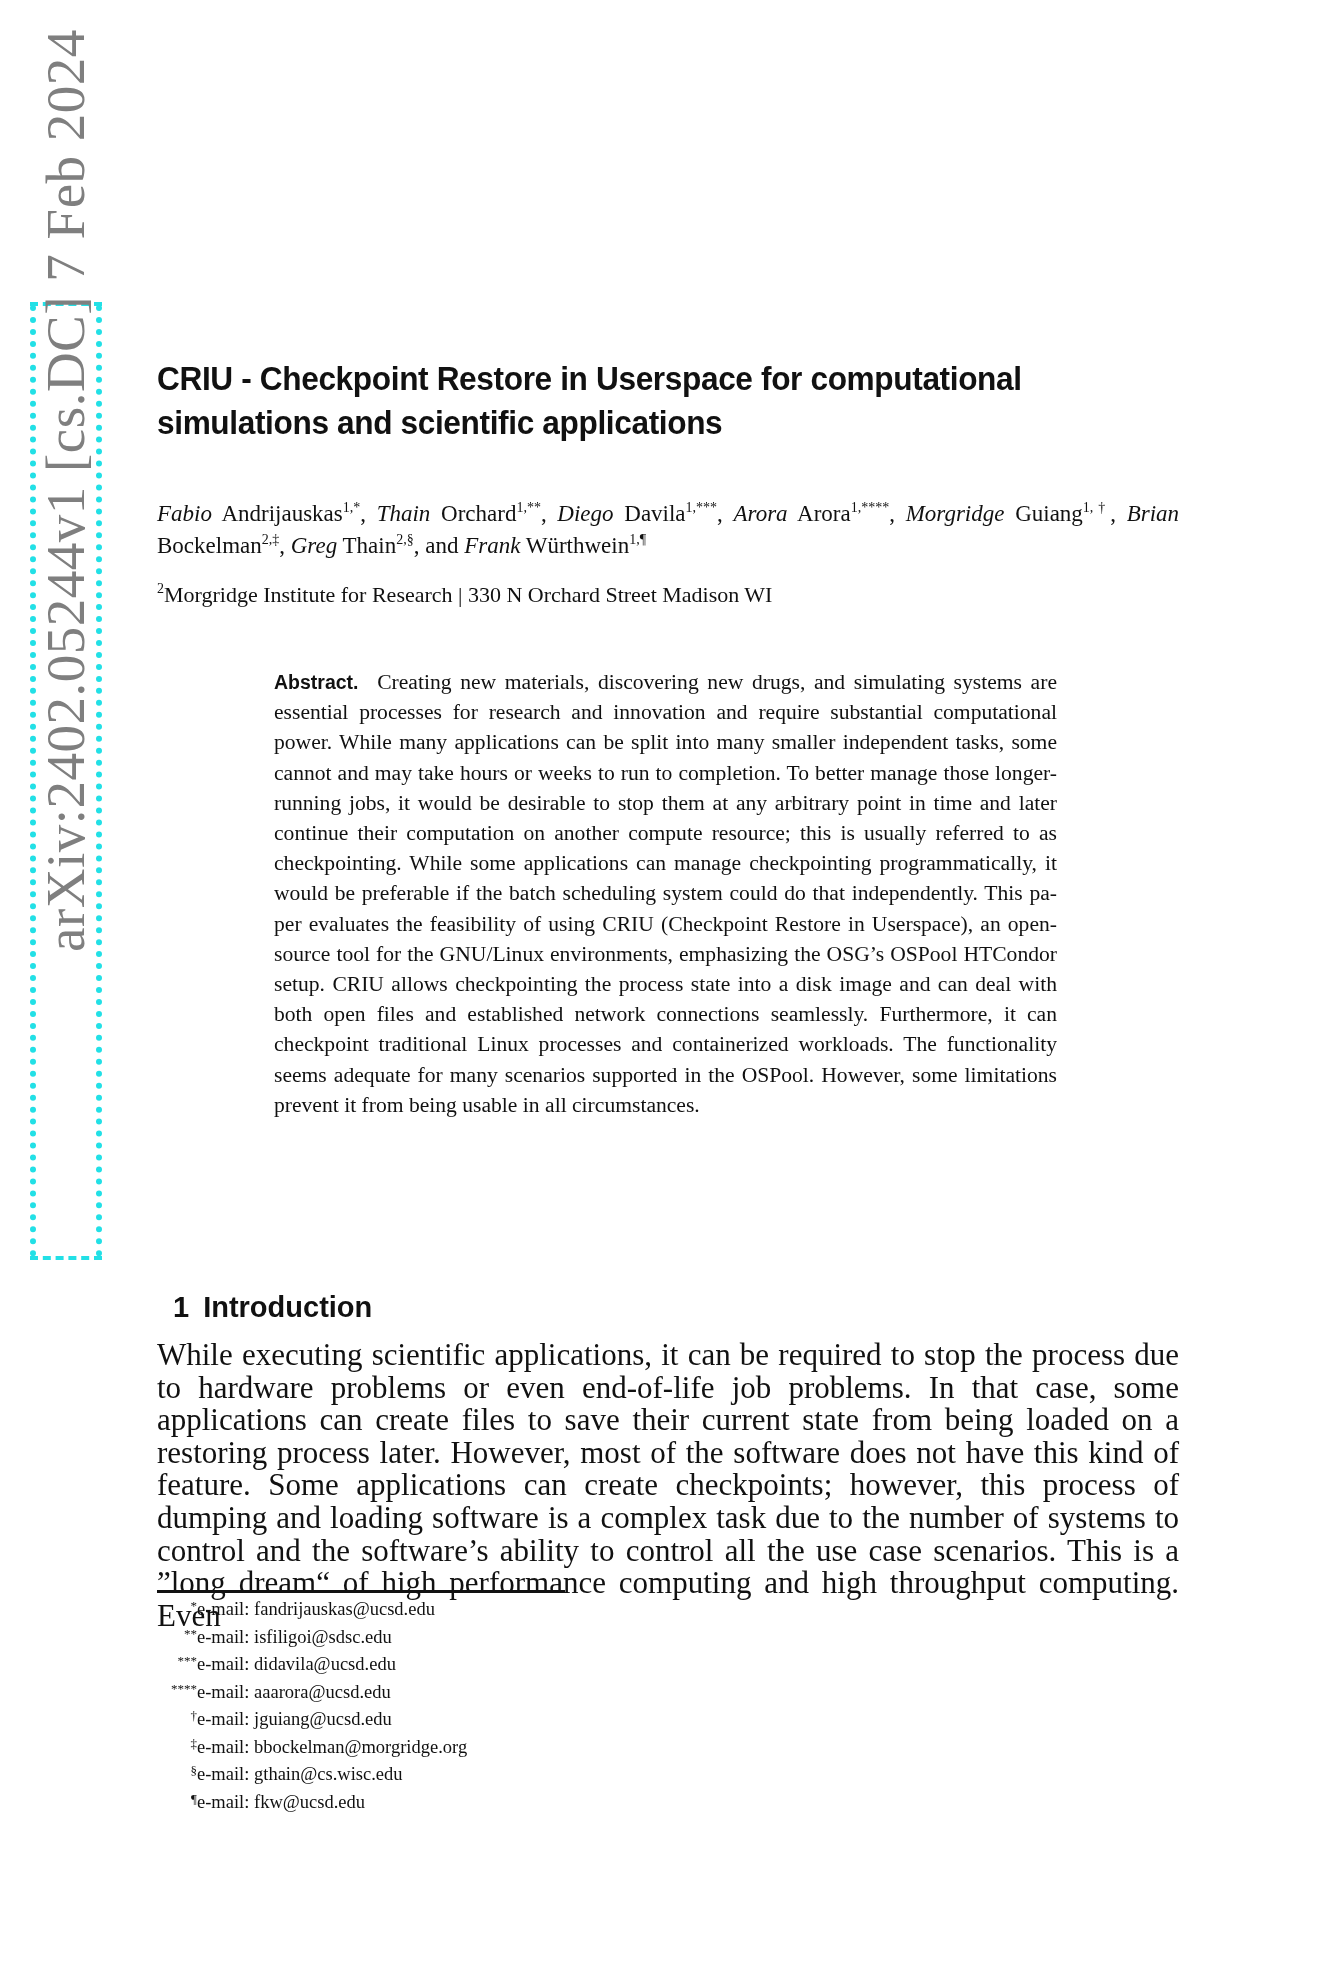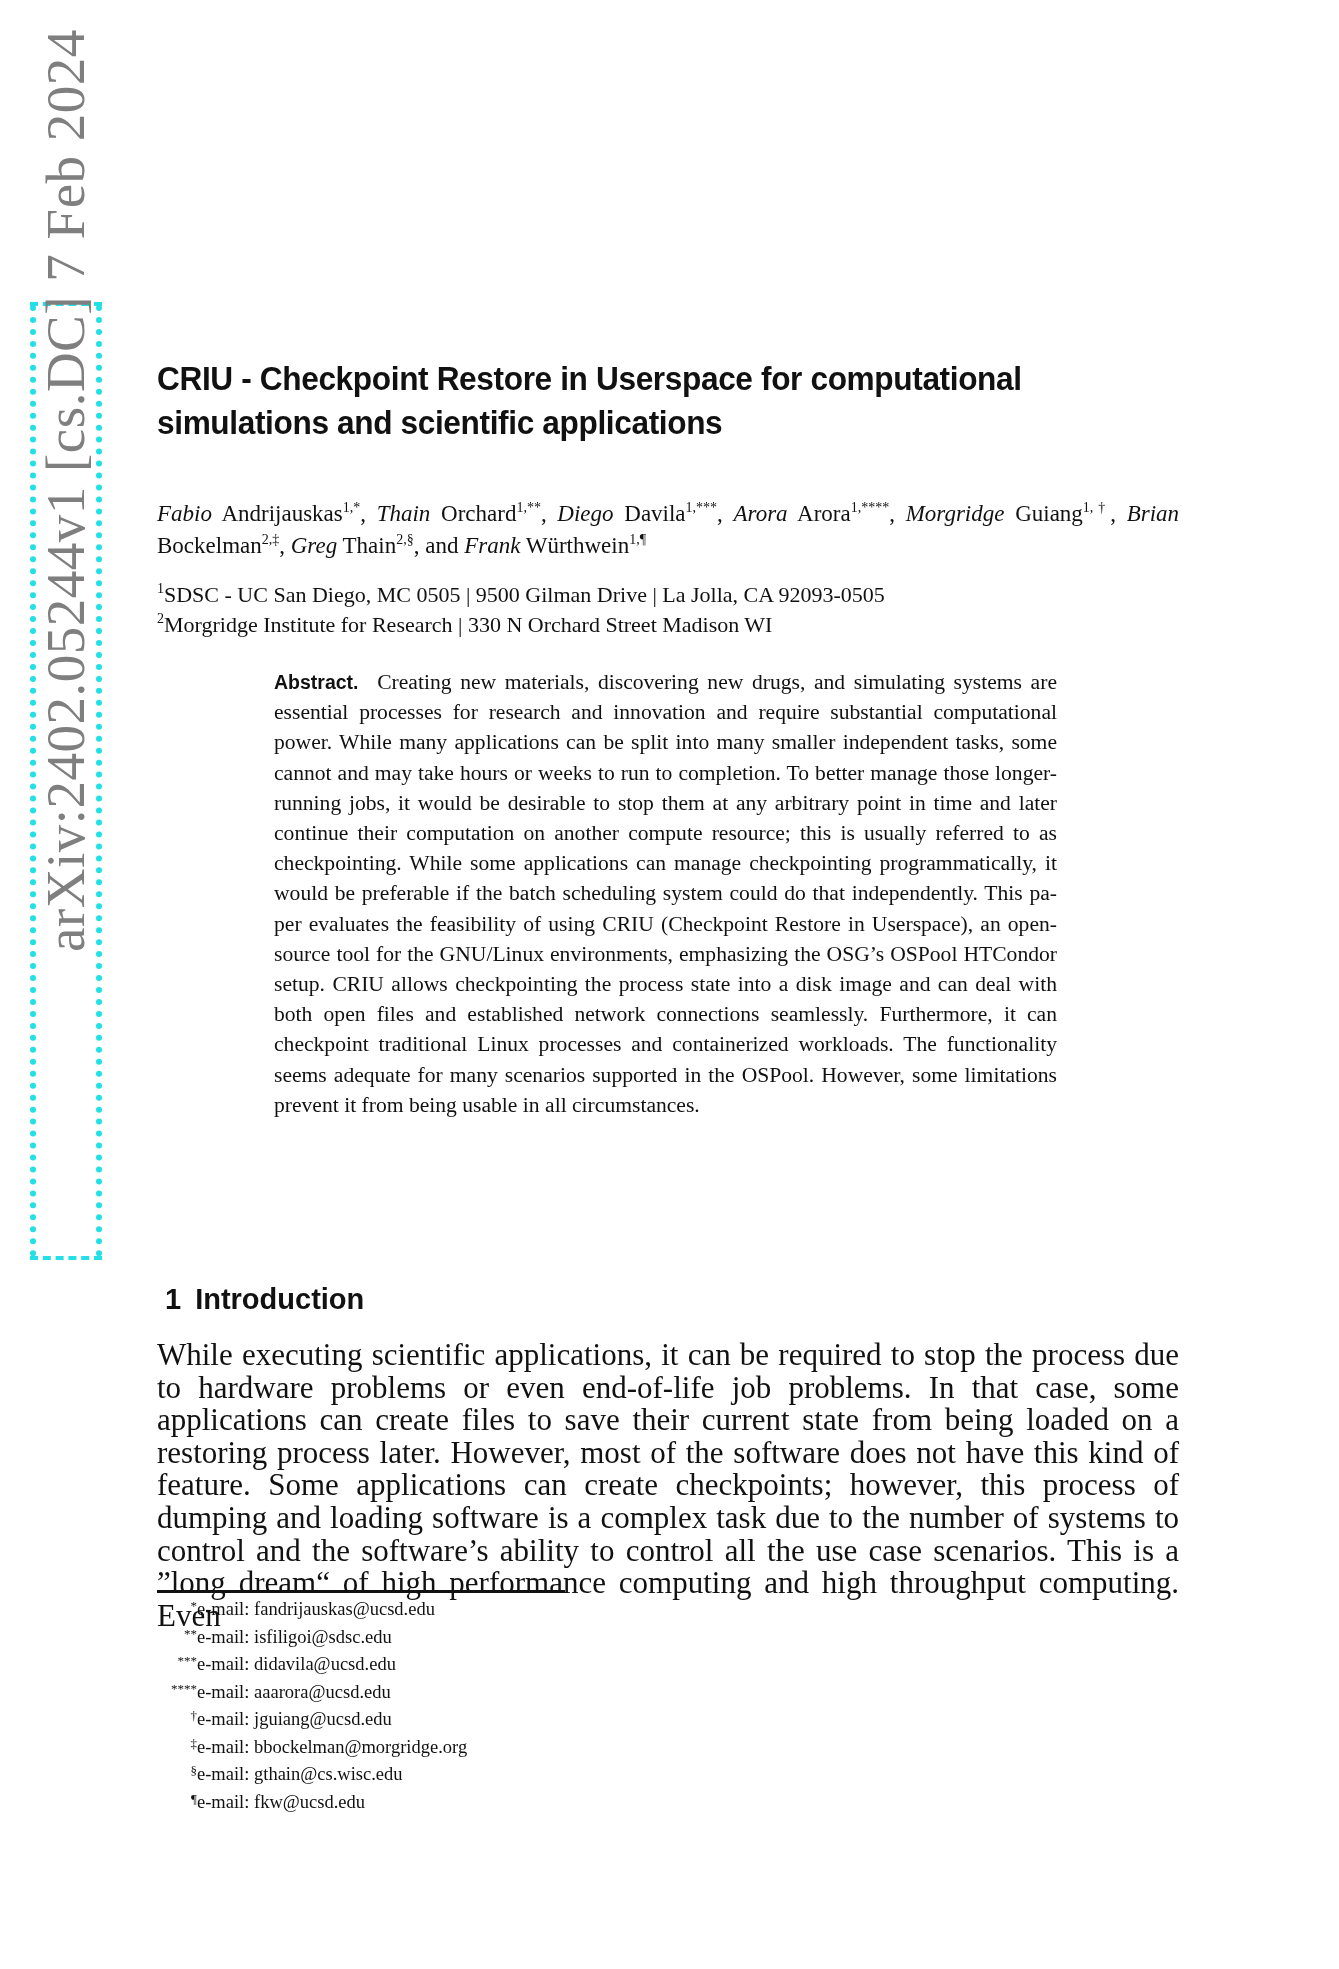--- a/index.html
+++ b/index.html
@@ -137,30 +137,29 @@
     <span><i>Thain</i> <span>Orchard</span><sup>1,**</sup><span>, </span></span>
     <span><i>Diego</i> <span>Davila</span><sup>1,***</sup><span>, </span></span>
     <span><i>Arora</i> <span>Arora</span><sup>1,****</sup><span>, </span></span>
     <span><i>Morgridge</i> <span>Guiang</span><sup>1,†</sup><span>, </span></span>
     <span><i>Brian</i> <span>Bockelman</span><sup>2,‡</sup><span>, </span></span>
     <span><i>Greg</i> <span>Thain</span><sup>2,§</sup><span>, and </span></span>
     <span><i>Frank</i> <span>Würthwein</span><sup>1,¶</sup></span>
   </div>
 
   <div class="affil">
-    <div><sup>1</sup><span>SDSC - UC San Diego, MC 0505 | 9500 Gilman Drive | La Jolla, CA 92093-0505</span></div>
     <div><sup>2</sup><span>Morgridge Institute for Research | 330 N Orchard Street Madison WI</span></div>
   </div>
 
   <div class="abstract">
     <span class="abs-label">Abstract.</span>
     <span>Creating new materials, discovering new drugs, and simulating sys­tems are essential processes for research and innovation and require substantial computational power. While many applications can be split into many smaller independent tasks, some cannot and may take hours or weeks to run to com­pletion. To better manage those longer-running jobs, it would be desirable to stop them at any arbitrary point in time and later continue their computation on another compute resource; this is usually referred to as checkpointing. While some applications can manage checkpointing programmatically, it would be preferable if the batch scheduling system could do that independently. This pa­per evaluates the feasibility of using CRIU (Checkpoint Restore in Userspace), an open-source tool for the GNU/Linux environments, emphasizing the OSG’s OSPool HTCondor setup. CRIU allows checkpointing the process state into a disk image and can deal with both open files and established network connec­tions seamlessly. Furthermore, it can checkpoint traditional Linux processes and containerized workloads. The functionality seems adequate for many sce­narios supported in the OSPool. However, some limitations prevent it from being usable in all circumstances.</span>
   </div>
 
-  <h2 class="section-heading" style="margin:8px">
+  <h2 class="section-heading" style="margin:16px">
     <span class="num">1</span><span>Introduction</span>
   </h2>
 
   <p class="body-text" style="margin:0">While executing scientific applications, it can be required to stop the process due to hardware problems or even end-of-life job problems. In that case, some applications can create files to save their current state from being loaded on a restoring process later. However, most of the software does not have this kind of feature. Some applications can create checkpoints; however, this process of dumping and loading software is a complex task due to the number of systems to control and the software’s ability to control all the use case scenarios. This is a ”long dream“ of high performance computing and high throughput computing. Even</p>
 
   <div class="footnote-rule"></div>
 
   <div class="footnotes">
     <div class="fn-row">
         <span class="fn-mark">*</span>

